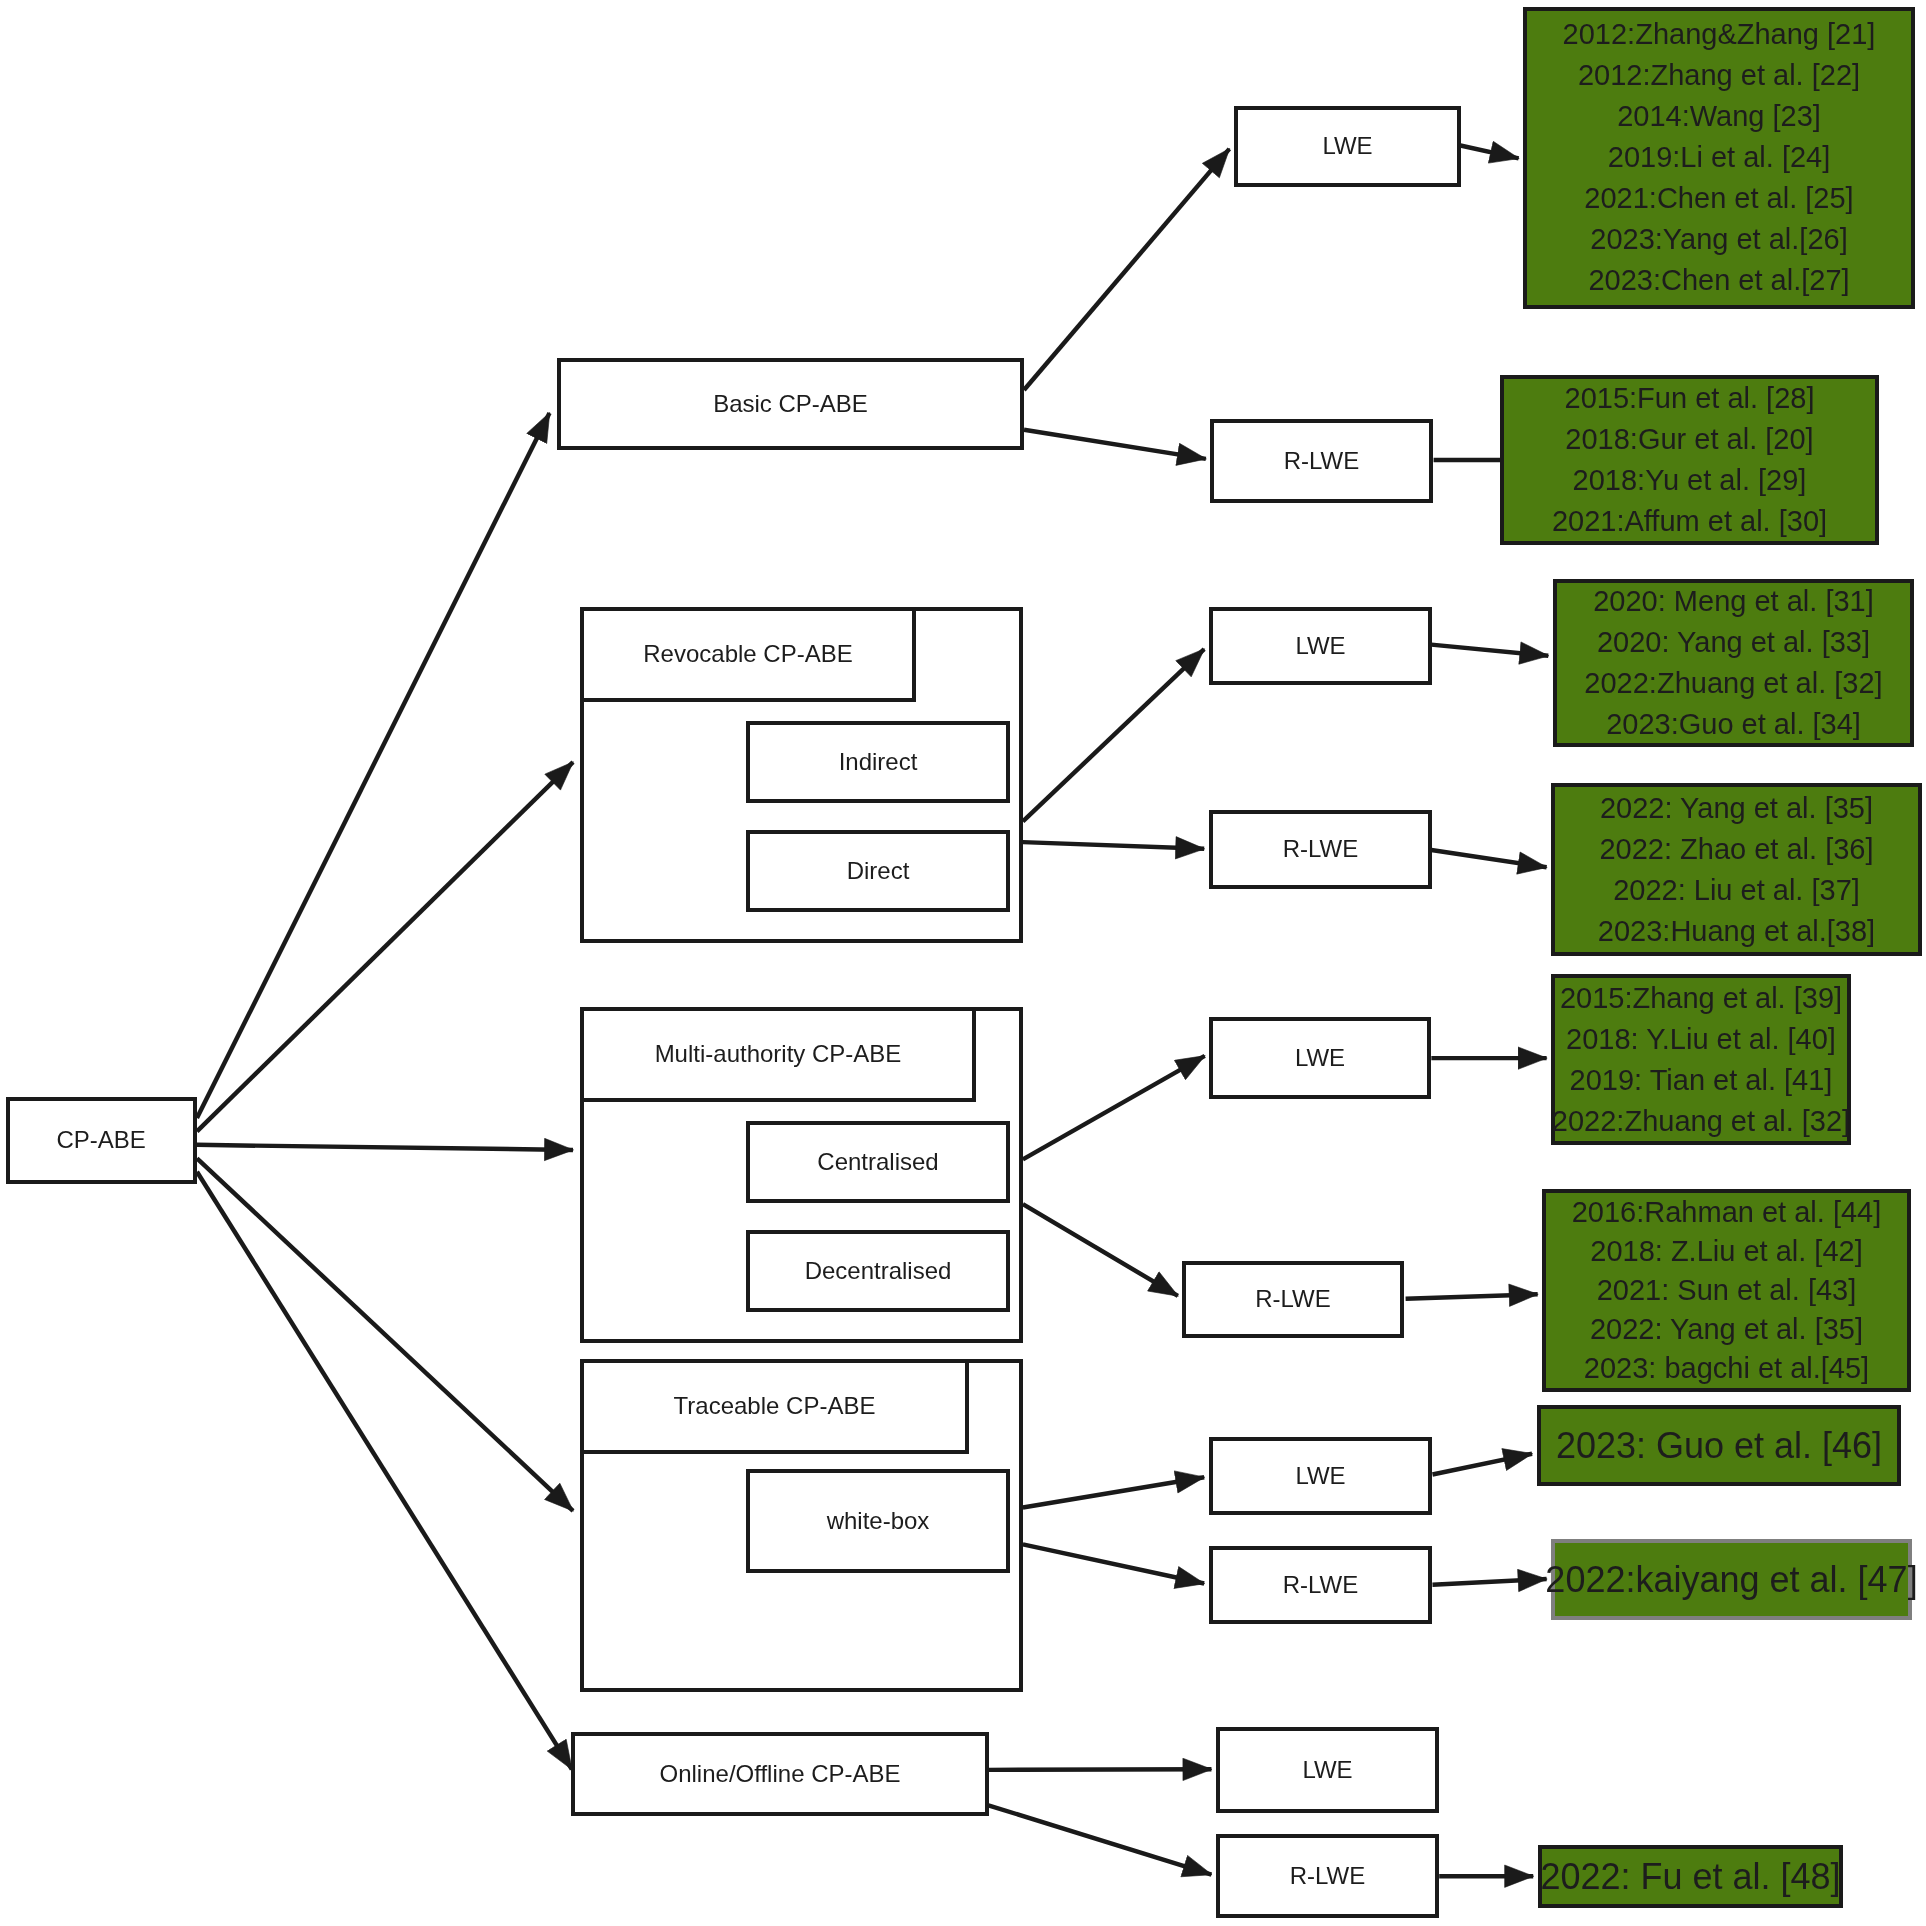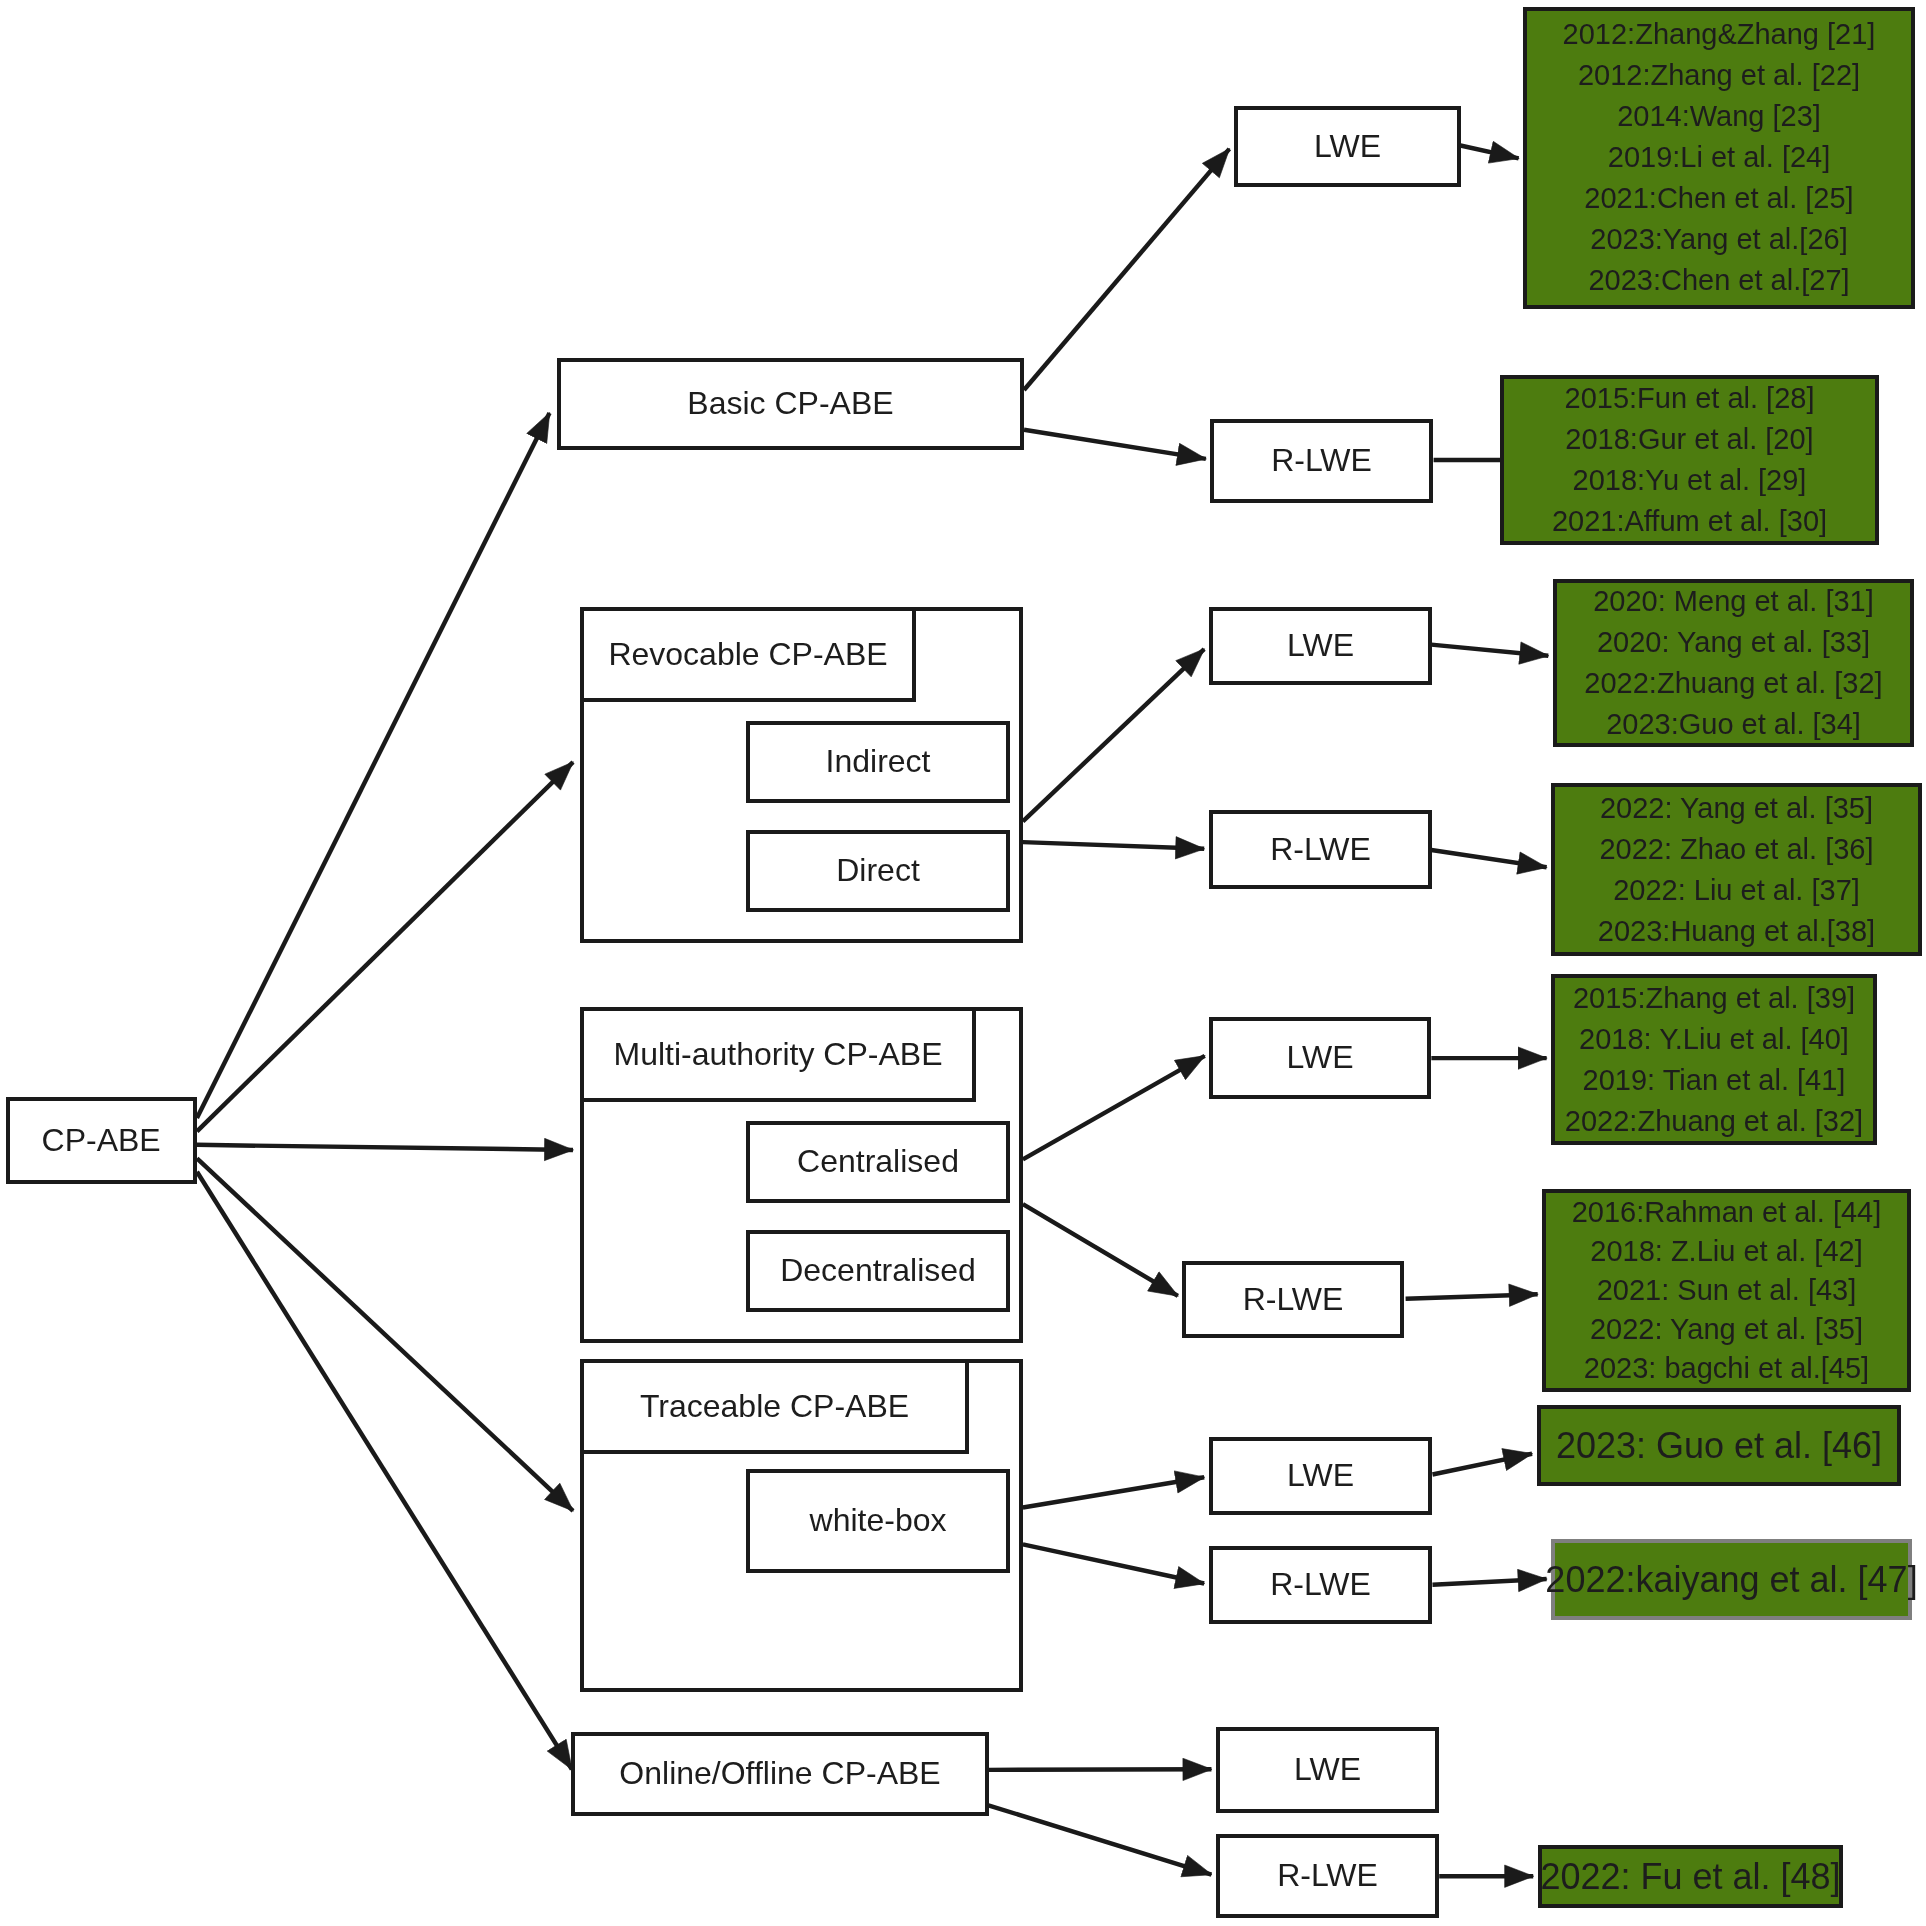--- a/index.html
+++ b/index.html
@@ -1,21 +1,21 @@
 <!DOCTYPE html>
 <html style="font-size:9px"><head>
 <meta charset="utf-8">
 <style>
   html,body{margin:0;padding:0;background:#ffffff;}
   #canvas{position:relative;width:1926px;height:1926px;background:#ffffff;
           font-family:"Liberation Sans",sans-serif;color:#1d1d1d;overflow:hidden;}
   #wires{position:absolute;left:0;top:0;width:1926px;height:1926px;}
   .node{position:absolute;box-sizing:border-box;border:4.5px solid #1a1a1a;background:#ffffff;
         display:flex;align-items:center;justify-content:center;text-align:center;
-        font-size:32px;line-height:1.1;white-space:nowrap;}
+        font-size:24px;line-height:1.1;white-space:nowrap;}
   .outer{position:absolute;box-sizing:border-box;border:4.5px solid #1a1a1a;background:#ffffff;}
   .cite{position:absolute;box-sizing:border-box;border:4.5px solid #1a1a1a;background:#4d7c0f;
         display:flex;flex-direction:column;align-items:center;justify-content:center;
         font-size:29px;text-align:center;}
   .cite span{display:block;line-height:41px;white-space:nowrap;}
   .cite.tight span{line-height:39px;}
   .cite.one{font-size:36px;}
   .cite.gray{border-color:#7f7f7f;}
 </style>
 </head>
@@ -121,21 +121,21 @@
     <span>2023:Guo et al. [34]</span>
   </div>
 
   <div class="cite" style="left:1551px;top:783px;width:371px;height:173px;">
     <span>2022: Yang et al. [35]</span>
     <span>2022: Zhao et al. [36]</span>
     <span>2022: Liu et al. [37]</span>
     <span>2023:Huang et al.[38]</span>
   </div>
 
-  <div class="cite" style="left:1551px;top:974px;width:326px;height:171px;">
+  <div class="cite" style="left:1551px;top:974px;width:300px;height:171px;">
     <span>2015:Zhang et al. [39]</span>
     <span>2018: Y.Liu et al. [40]</span>
     <span>2019: Tian et al. [41]</span>
     <span>2022:Zhuang et al. [32]</span>
   </div>
 
   <div class="cite tight" style="left:1542px;top:1189px;width:369px;height:203px;">
     <span>2016:Rahman et al. [44]</span>
     <span>2018: Z.Liu et al.  [42]</span>
     <span>2021: Sun et al. [43]</span>

